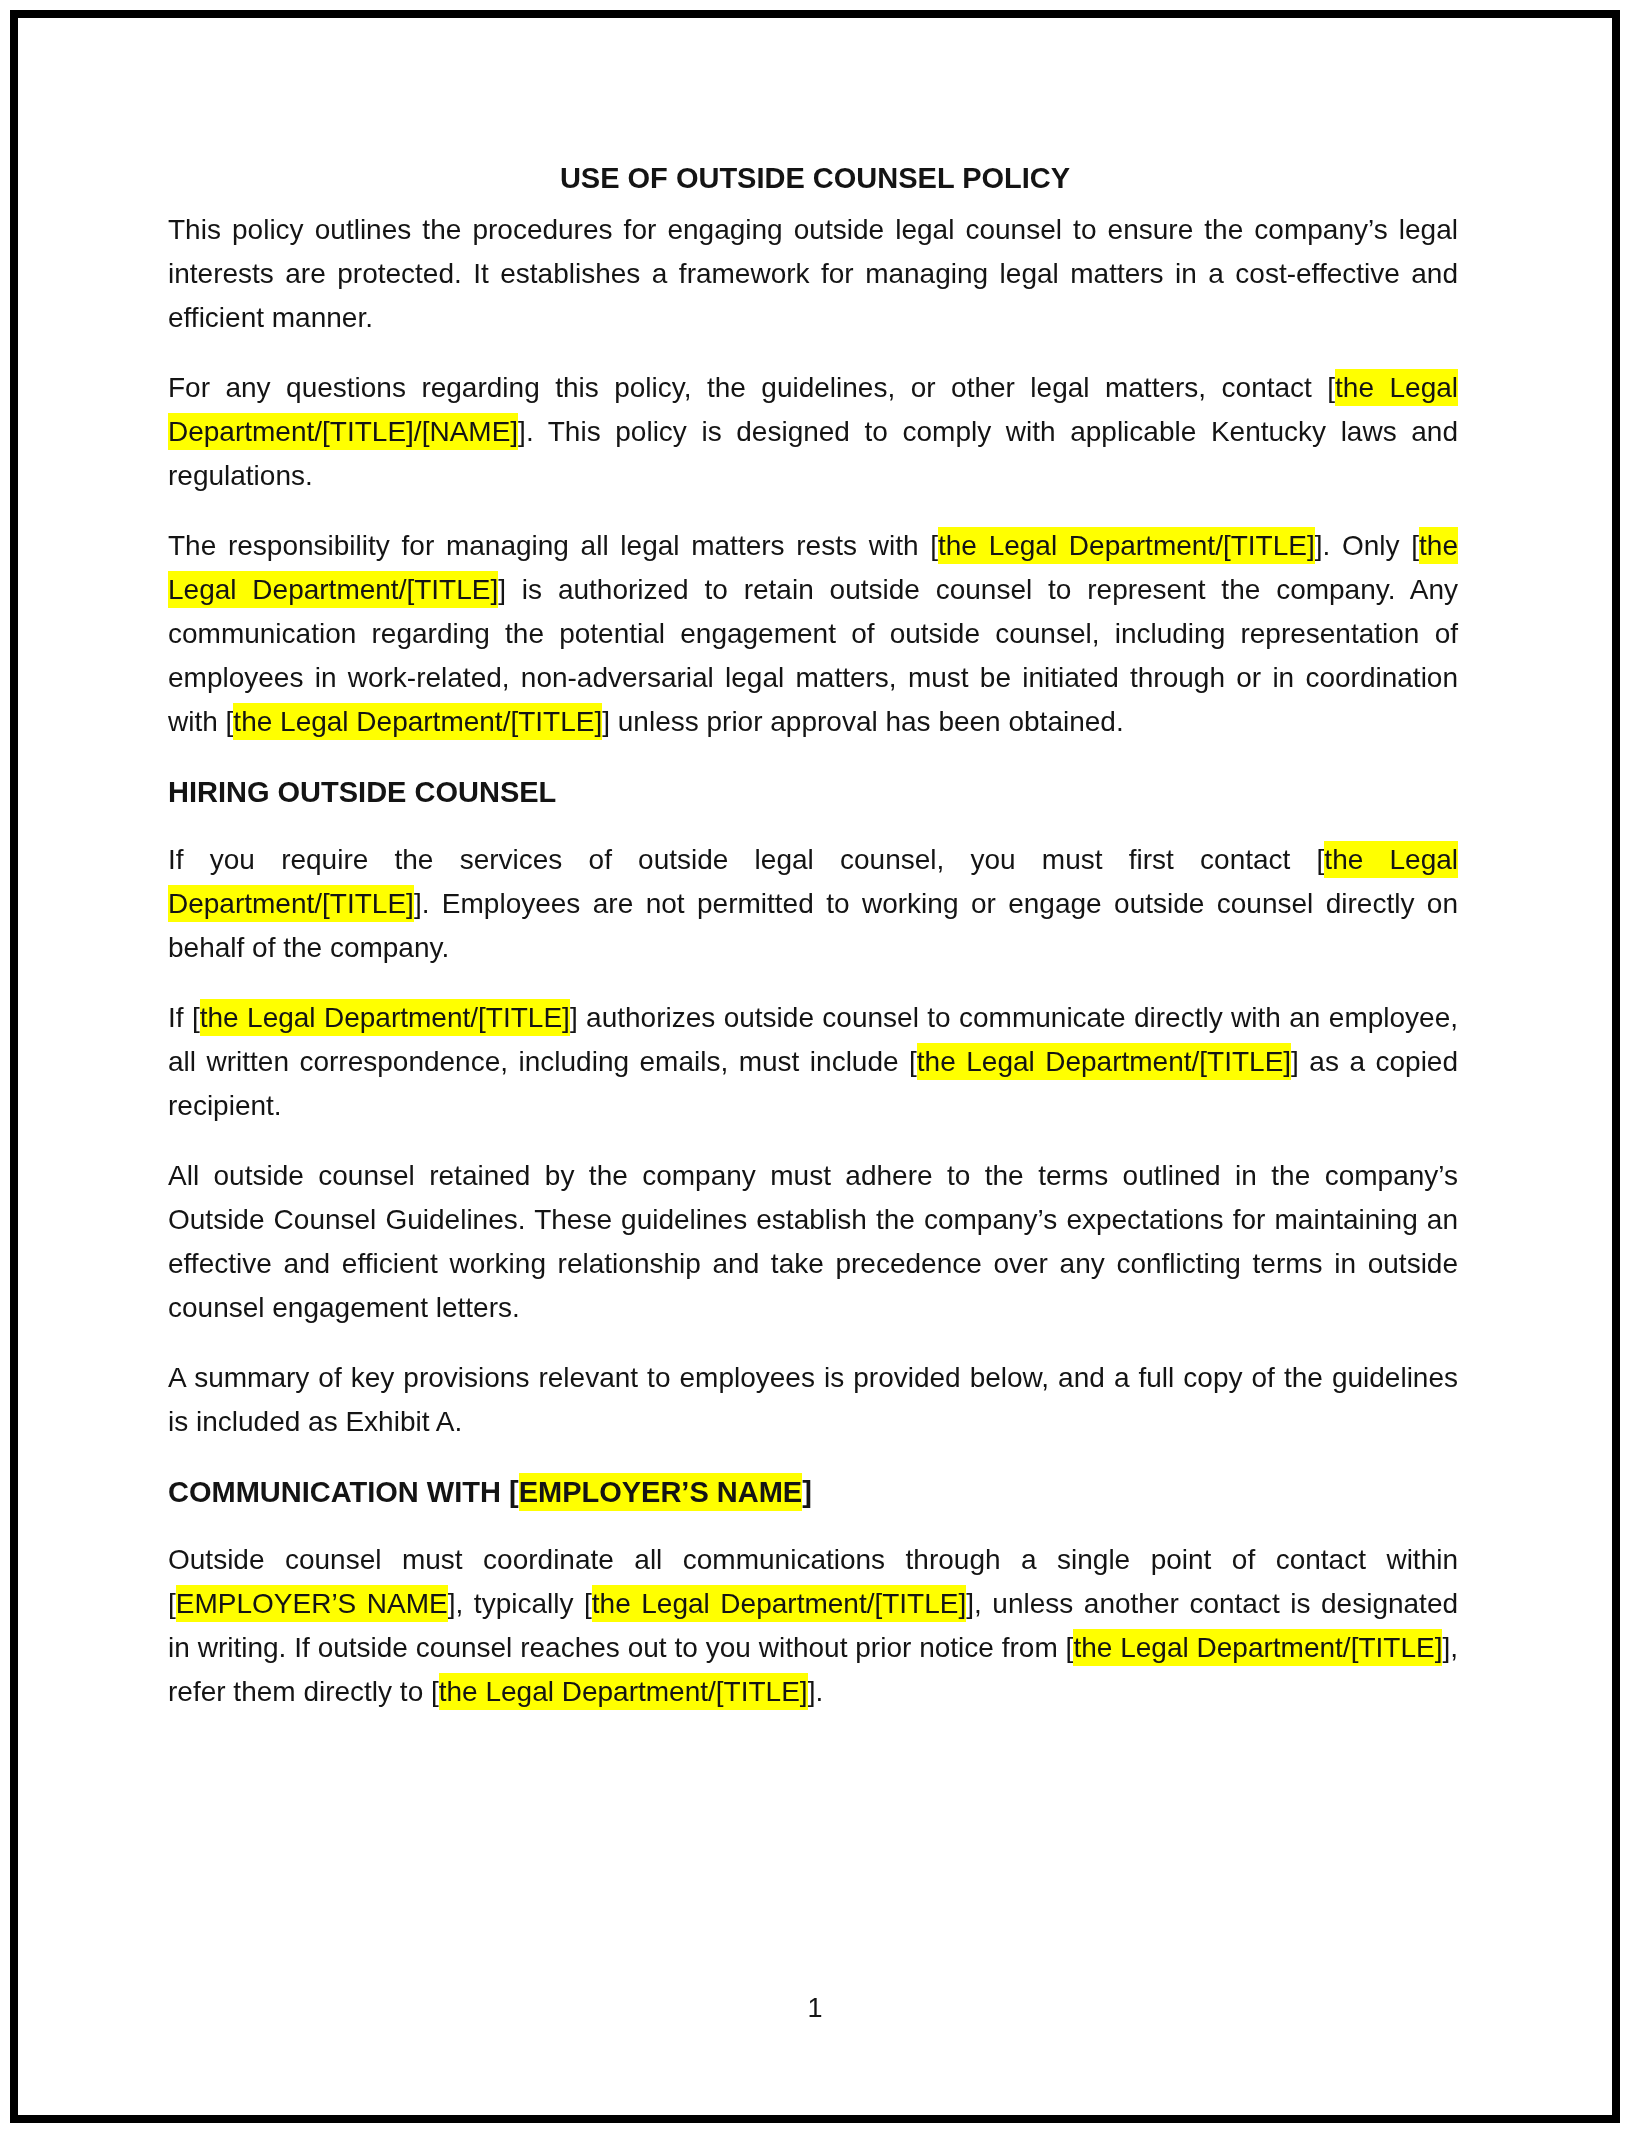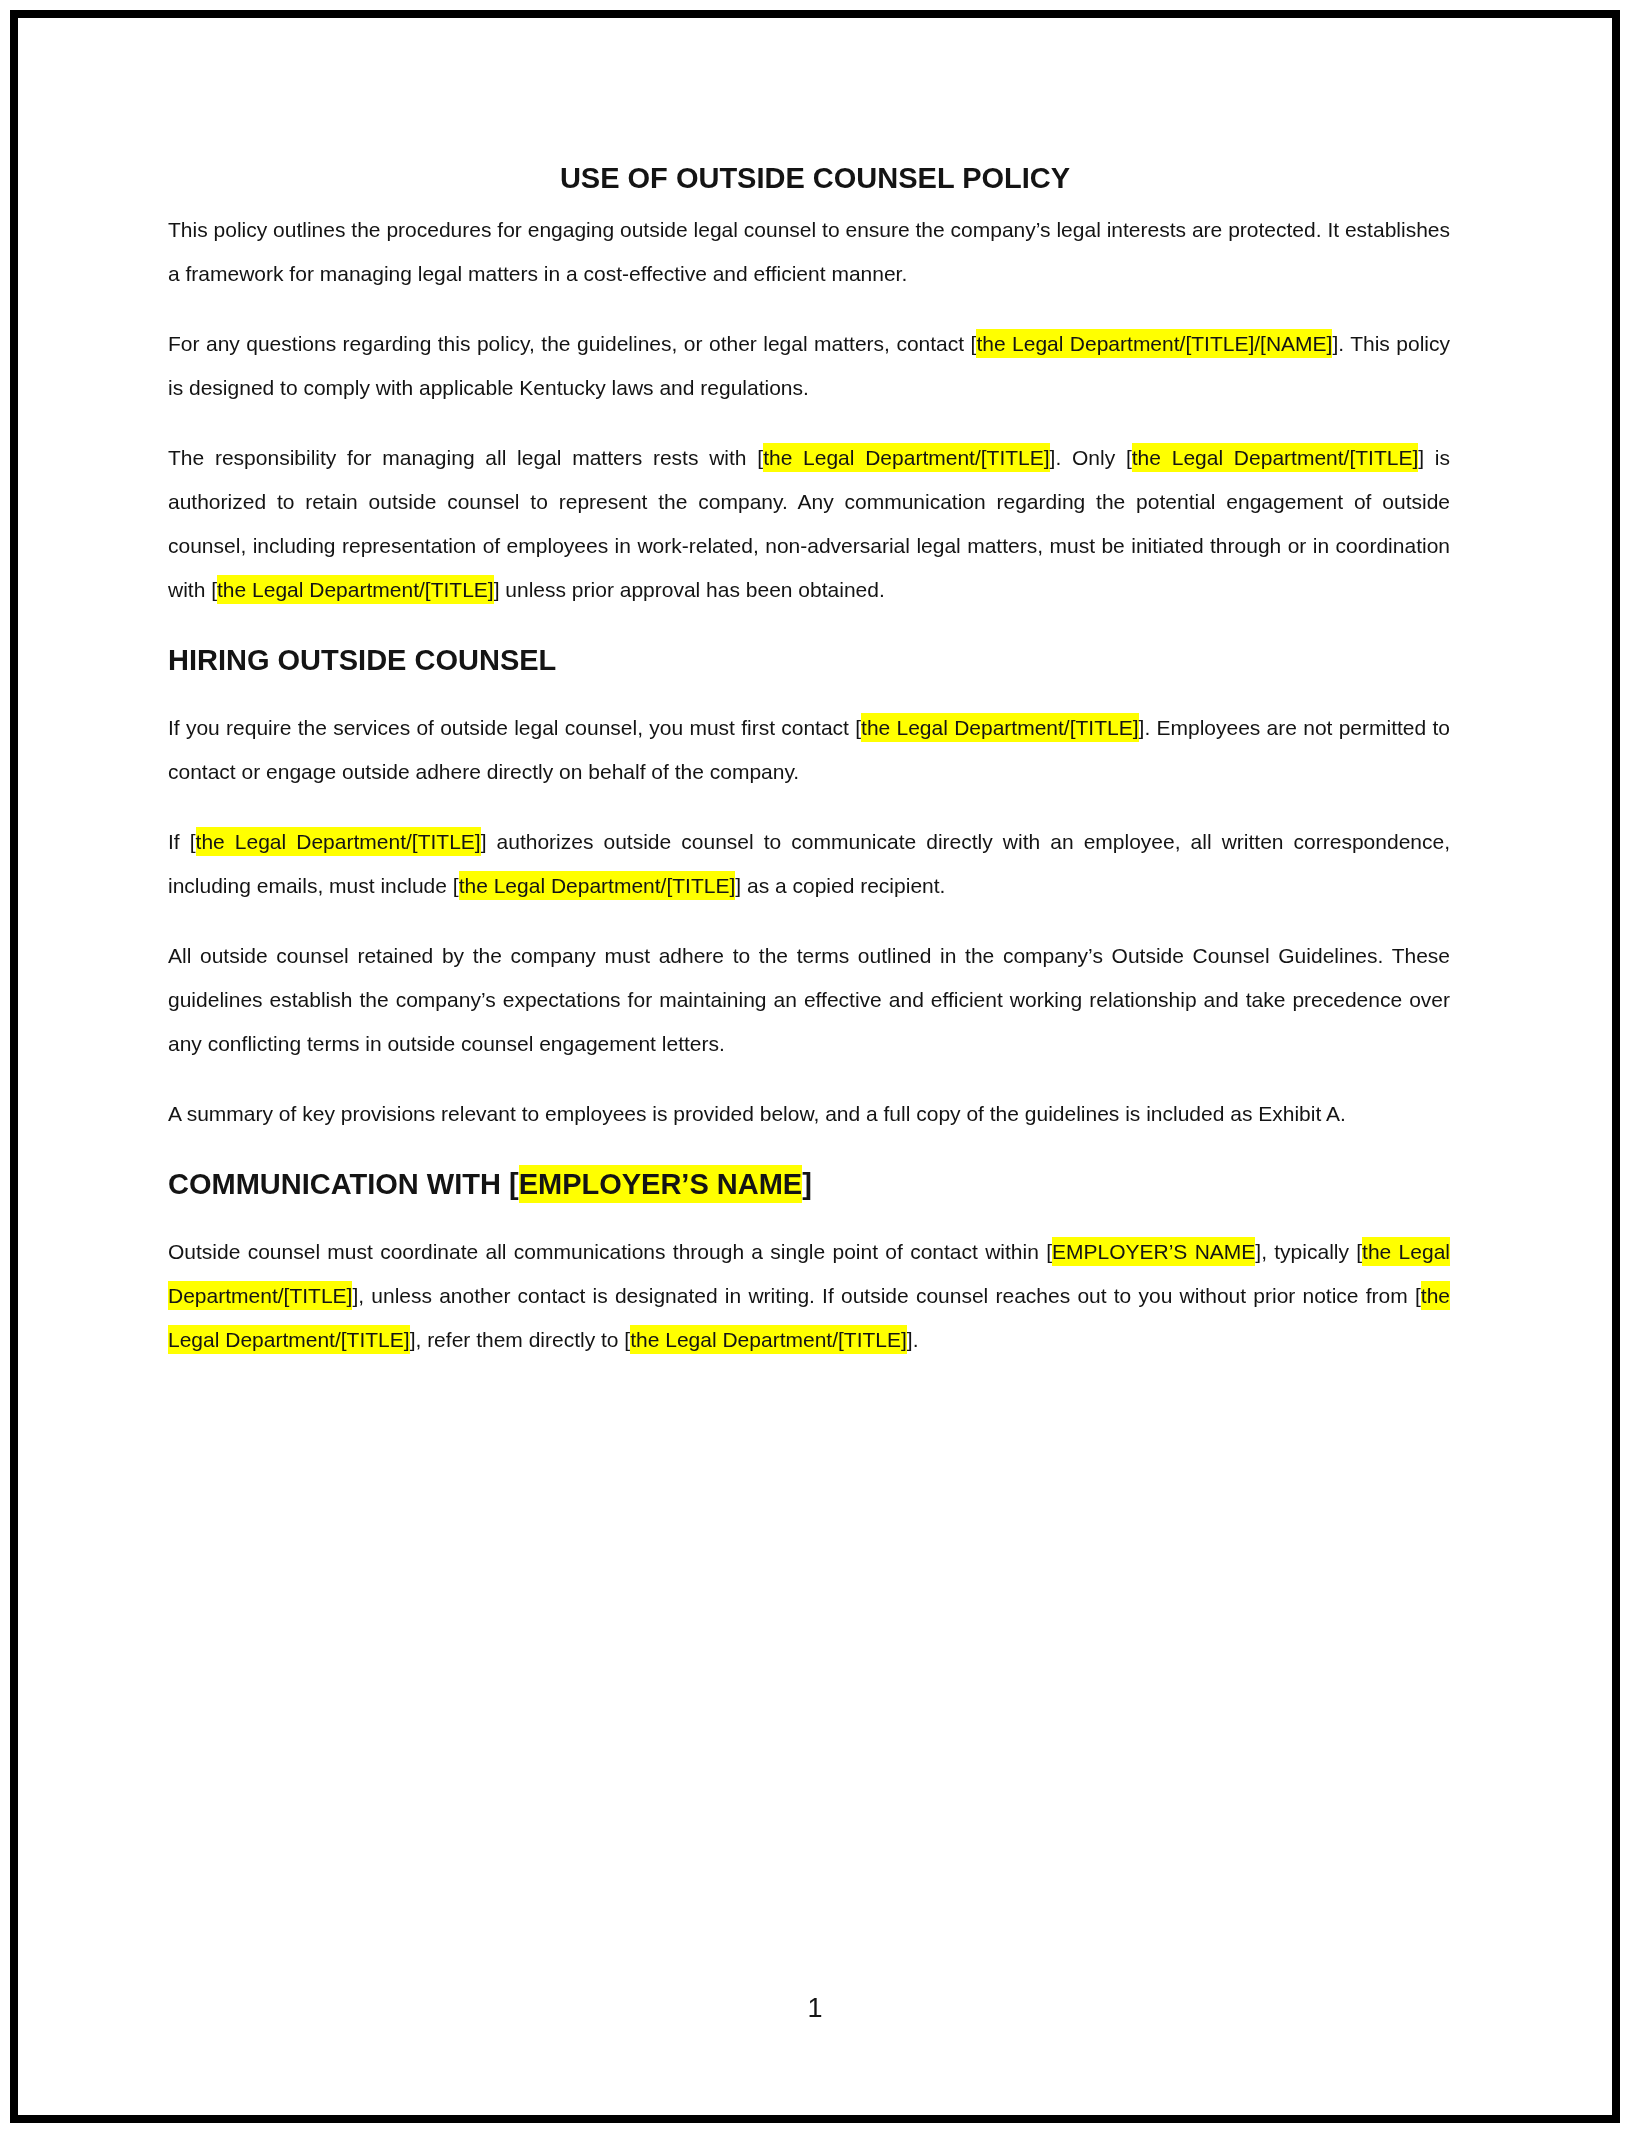--- a/index.html
+++ b/index.html
@@ -36,24 +36,24 @@
     margin: 0 0 8px 0;
   }
   .doc-heading {
     font-size: 29px;
     line-height: 44px;
     font-weight: 700;
     text-align: left;
     margin: 14px 0 24px 0;
   }
   .doc-paragraph {
-    font-size: 21px;
+    font-size: 28px;
     line-height: 44px;
     text-align: justify;
-    margin: 0 12px 26px 0;
+    margin: 0 4px 26px 0;
   }
   .hl {
     background: var(--hl, #ffff00);
     padding: 3px 0;
   }
   .page-number {
     position: absolute;
     bottom: 110px;
     left: 0;
     right: 0;
@@ -72,21 +72,21 @@
   <div class="content">
 
     <div class="doc-title">USE OF OUTSIDE COUNSEL POLICY</div>
 
     <p class="doc-paragraph"><span>This policy outlines the procedures for engaging outside legal counsel to ensure the company’s legal interests are protected. It establishes a framework for managing legal matters in a cost-effective and efficient manner.</span></p>
     <p class="doc-paragraph"><span>For any questions regarding this policy, the guidelines, or other legal matters, contact [</span><span class="hl">the Legal Department/[TITLE]/[NAME]</span><span>]. This policy is designed to comply with applicable Kentucky laws and regulations.</span></p>
 
     <p class="doc-paragraph"><span>The responsibility for managing all legal matters rests with [</span><span class="hl">the Legal Department/[TITLE]</span><span>]. Only [</span><span class="hl">the Legal Department/[TITLE]</span><span>] is authorized to retain outside counsel to represent the company. Any communication regarding the potential engagement of outside counsel, including representation of employees in work-related, non-adversarial legal matters, must be initiated through or in coordination with [</span><span class="hl">the Legal Department/[TITLE]</span><span>] unless prior approval has been obtained.</span></p>
 
     <div class="doc-heading"><span>HIRING OUTSIDE COUNSEL</span></div>
-    <p class="doc-paragraph"><span>If you require the services of outside legal counsel, you must first contact [</span><span class="hl">the Legal Department/[TITLE]</span><span>]. Employees are not permitted to contact or engage outside adhere directly on behalf of the company.</span></p>
+    <p class="doc-paragraph"><span>If you require the services of outside legal counsel, you must first contact [</span><span class="hl">the Legal Department/[TITLE]</span><span>]. Employees are not permitted to working or engage outside counsel directly on behalf of the company.</span></p>
     <p class="doc-paragraph"><span>If [</span><span class="hl">the Legal Department/[TITLE]</span><span>] authorizes outside counsel to communicate directly with an employee, all written correspondence, including emails, must include [</span><span class="hl">the Legal Department/[TITLE]</span><span>] as a copied recipient.</span></p>
 
     <p class="doc-paragraph"><span>All outside counsel retained by the company must adhere to the terms outlined in the company’s Outside Counsel Guidelines. These guidelines establish the company’s expectations for maintaining an effective and efficient working relationship and take precedence over any conflicting terms in outside counsel engagement letters.</span></p>
     <p class="doc-paragraph"><span>A summary of key provisions relevant to employees is provided below, and a full copy of the guidelines is included as Exhibit A.</span></p>
 
     <div class="doc-heading"><span>COMMUNICATION WITH [</span><span class="hl">EMPLOYER’S NAME</span><span>]</span></div>
     <p class="doc-paragraph"><span>Outside counsel must coordinate all communications through a single point of contact within [</span><span class="hl">EMPLOYER’S NAME</span><span>], typically [</span><span class="hl">the Legal Department/[TITLE]</span><span>], unless another contact is designated in writing. If outside counsel reaches out to you without prior notice from [</span><span class="hl">the Legal Department/[TITLE]</span><span>], refer them directly to [</span><span class="hl">the Legal Department/[TITLE]</span><span>].</span></p>
 
   </div>
 

